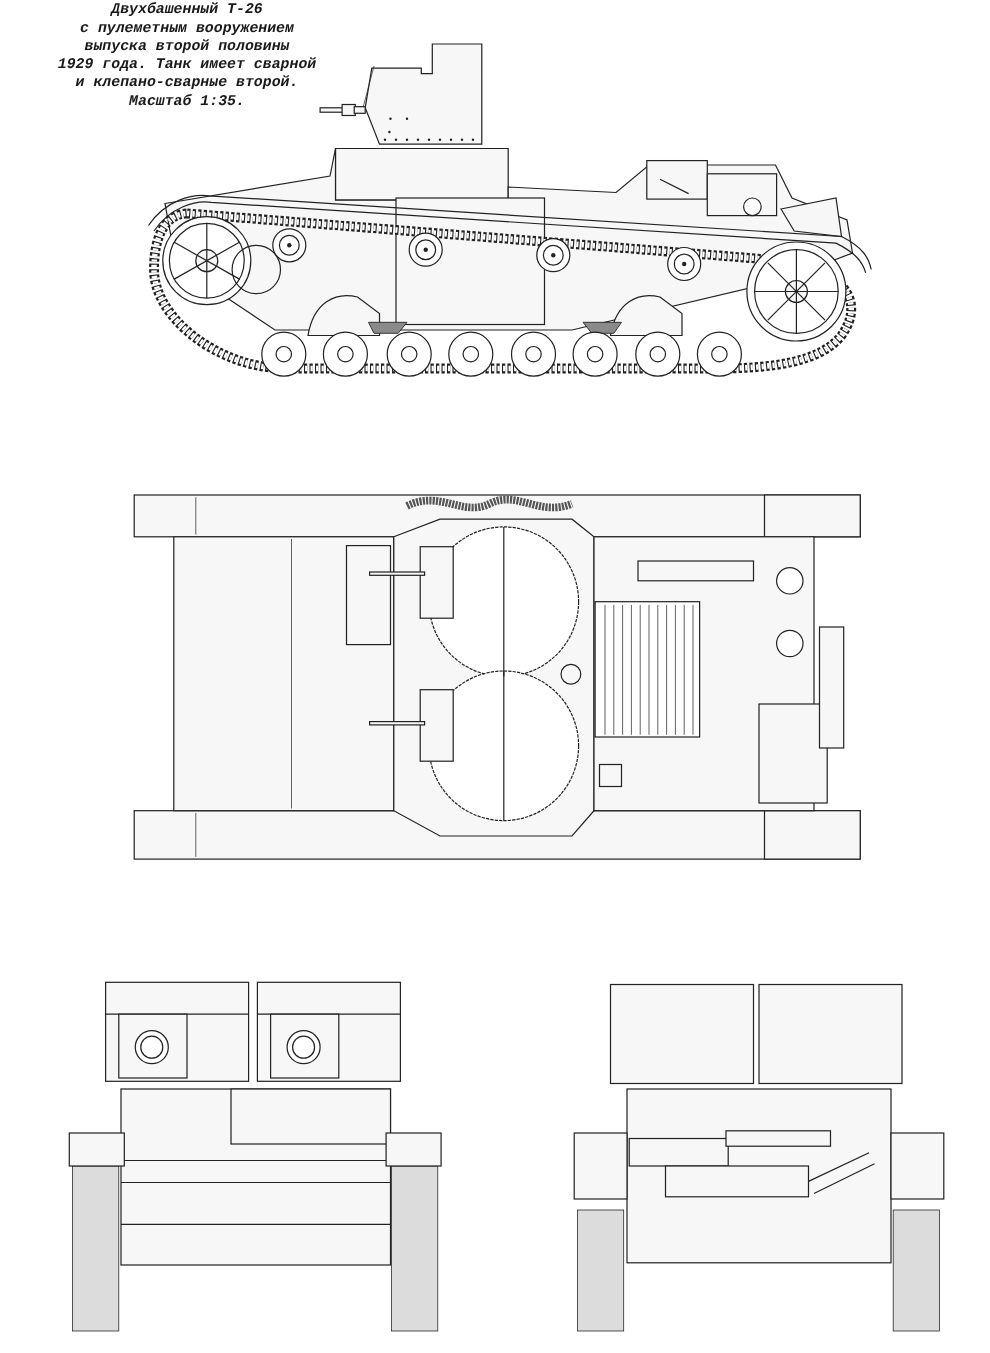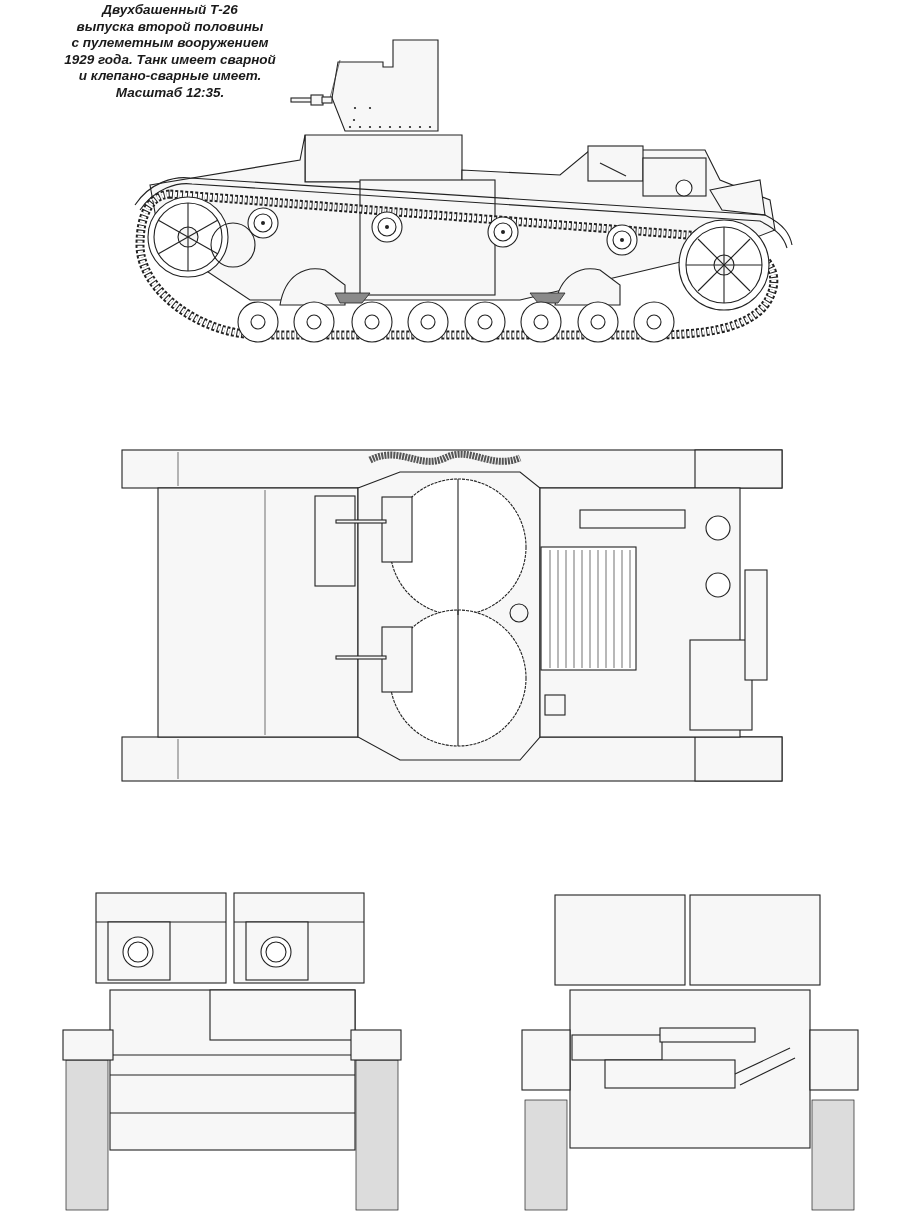--- a/index.html
+++ b/index.html
@@ -1,41 +1,41 @@
 <!DOCTYPE html>
 <html><head>
 <meta charset="utf-8">
 <style>
   html, body { margin: 0; padding: 0; background: #ffffff; }
   body { width: 900px; height: 1230px; position: relative; overflow: hidden; font-family: "DejaVu Serif", serif; }
   .caption {
     position: absolute; left: 10px; top: 2px; width: 320px;
-    text-align: center; font-family: Liberation Sans, sans-serif; font-style: italic; font-weight: bold;
+    text-align: center; font-family: Liberation Mono, monospace; font-style: italic; font-weight: bold;
     font-size: 13.5px; line-height: 16.5px; color: #1a1a1a;
   }
   .caption div { white-space: nowrap; }
   svg.view { position: absolute; overflow: visible; }
   svg .ln { fill: none; stroke: #222; stroke-width: 1.1; }
   svg .lt { fill: none; stroke: #333; stroke-width: 0.7; }
   svg .pf { fill: #f7f7f7; stroke: #222; stroke-width: 1.1; }
   svg .wf { fill: #ffffff; stroke: #222; stroke-width: 1.1; }
   svg .gf { fill: #8a8a8a; stroke: #222; stroke-width: 0.8; }
   svg .dk { fill: #222; stroke: none; }
   svg .trk { fill: #dcdcdc; stroke: #222; stroke-width: 0.7; }
 </style>
 </head>
 <body>
 
 <div class="caption">
   <div>Двухбашенный Т-26</div>
+  <div>с пулеметным вооружением</div>
   <div>выпуска второй половины</div>
-  <div>с пулеметным вооружением</div>
   <div>1929 года. Танк имеет сварной</div>
-  <div>и клепано-сварные имеет.</div>
-  <div>Масштаб 12:35.</div>
+  <div>и клепано-сварные второй.</div>
+  <div>Масштаб 1:35.</div>
 </div>
 
 <svg class="view" style="left:0;top:0" width="900" height="360" viewBox="0 0 900 360">
 
   <polygon class="pf" points="338,62 383,62 383,67 393,67 393,40 438,40 438,131 345,131 332,98"></polygon>
   <line class="lt" x1="340" y1="60" x2="330" y2="98"></line>
 
   <rect class="pf" x="291" y="98" width="22" height="4"></rect>
   <rect class="pf" x="311" y="95" width="12" height="10"></rect>
   <rect class="pf" x="322" y="97" width="10" height="6"></rect>

